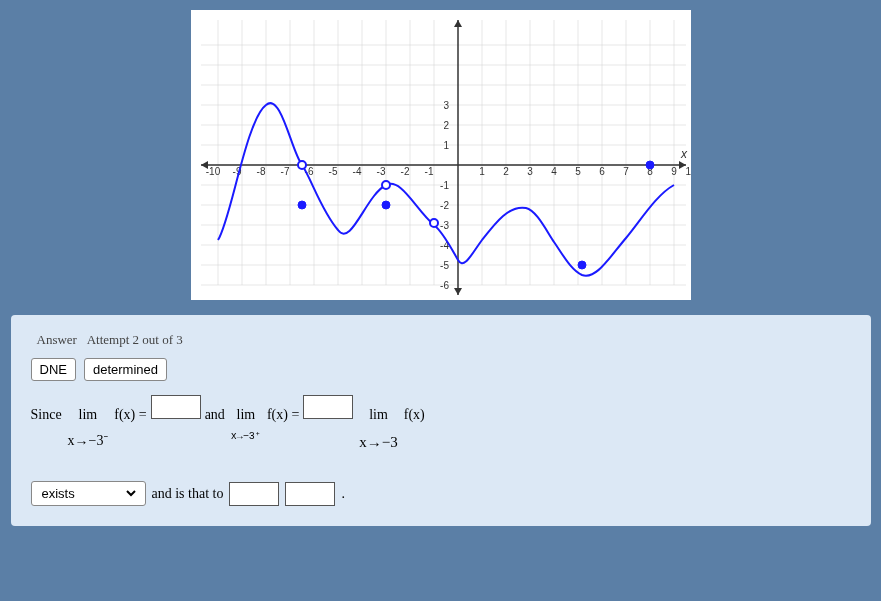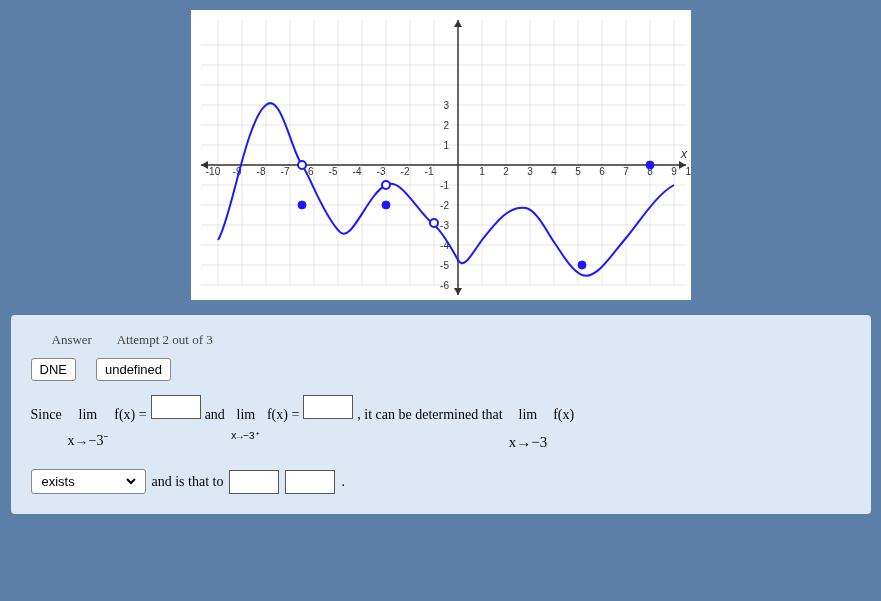--- a/index.html
+++ b/index.html
@@ -33,47 +33,47 @@
       font-size: 15px;
       font-weight: bold;
       margin-bottom: 10px;
       color: #000;
     }
 
     .answer-title span {
       font-weight: normal;
       font-size: 13px;
       color: #444;
-      margin-left: 21px;
+      margin-left: 6px;
     }
 
     .button-row {
       display: flex;
-      gap: 20px;
+      gap: 8px;
       margin-bottom: 14px;
       align-items: flex-start;
     }
 
     .btn-dne, .btn-undefined {
       border: 1px solid #888;
       background: white;
       padding: 3px 8px;
       font-size: 13px;
       border-radius: 3px;
       cursor: pointer;
     }
 
     .equation-row {
       display: flex;
       align-items: baseline;
       flex-wrap: wrap;
       gap: 4px;
       font-size: 14px;
       color: #000;
-      margin-bottom: 12px;
+      margin-bottom: 24px;
       line-height: 2;
     }
 
     .input-box {
       display: inline-block;
       width: 50px;
       height: 24px;
       border: 1px solid #555;
       background: white;
       vertical-align: middle;
@@ -273,21 +273,21 @@
 </div>
 
 <div class="answer-section">
   <div class="answer-title">
     <span>Answer</span>
     <span>Attempt 2 out of 3</span>
   </div>
 
   <div class="button-row">
     <button class="btn-dne">DNE</button>
-    <button class="btn-undefined">undefined</button>
+    <button class="btn-undefined">determined</button>
   </div>
 
   <div class="equation-row">
     <span>Since</span>
 
     <span style="display:inline-flex;flex-direction:column;align-items:center;vertical-align:middle;margin:0 2px;">
       <span style="font-size:14px;">lim</span>
       <span style="font-size:14px;margin-top:-2px;">x→−3⁻</span>
     </span>
     <span>f(x) =</span>
@@ -295,21 +295,20 @@
 
     <span>and</span>
 
     <span style="display:inline-flex;flex-direction:column;align-items:center;vertical-align:middle;margin:0 2px;">
       <span style="font-size:14px;">lim</span>
       <span style="font-size:10px;margin-top:-2px;font-family:Liberation Mono, monospace;">x→−3⁺</span>
     </span>
     <span>f(x) =</span>
     <span class="input-box"></span>
 
-    <span>, it can be determined that</span>
 
     <span style="display:inline-flex;flex-direction:column;align-items:center;vertical-align:middle;margin:0 2px;">
       <span style="font-size:14px;">lim</span>
       <span style="font-size:15px;margin-top:-2px;">x→−3</span>
     </span>
     <span>f(x)</span>
   </div>
 
   <div class="second-row">
     <div class="dropdown-exists">

